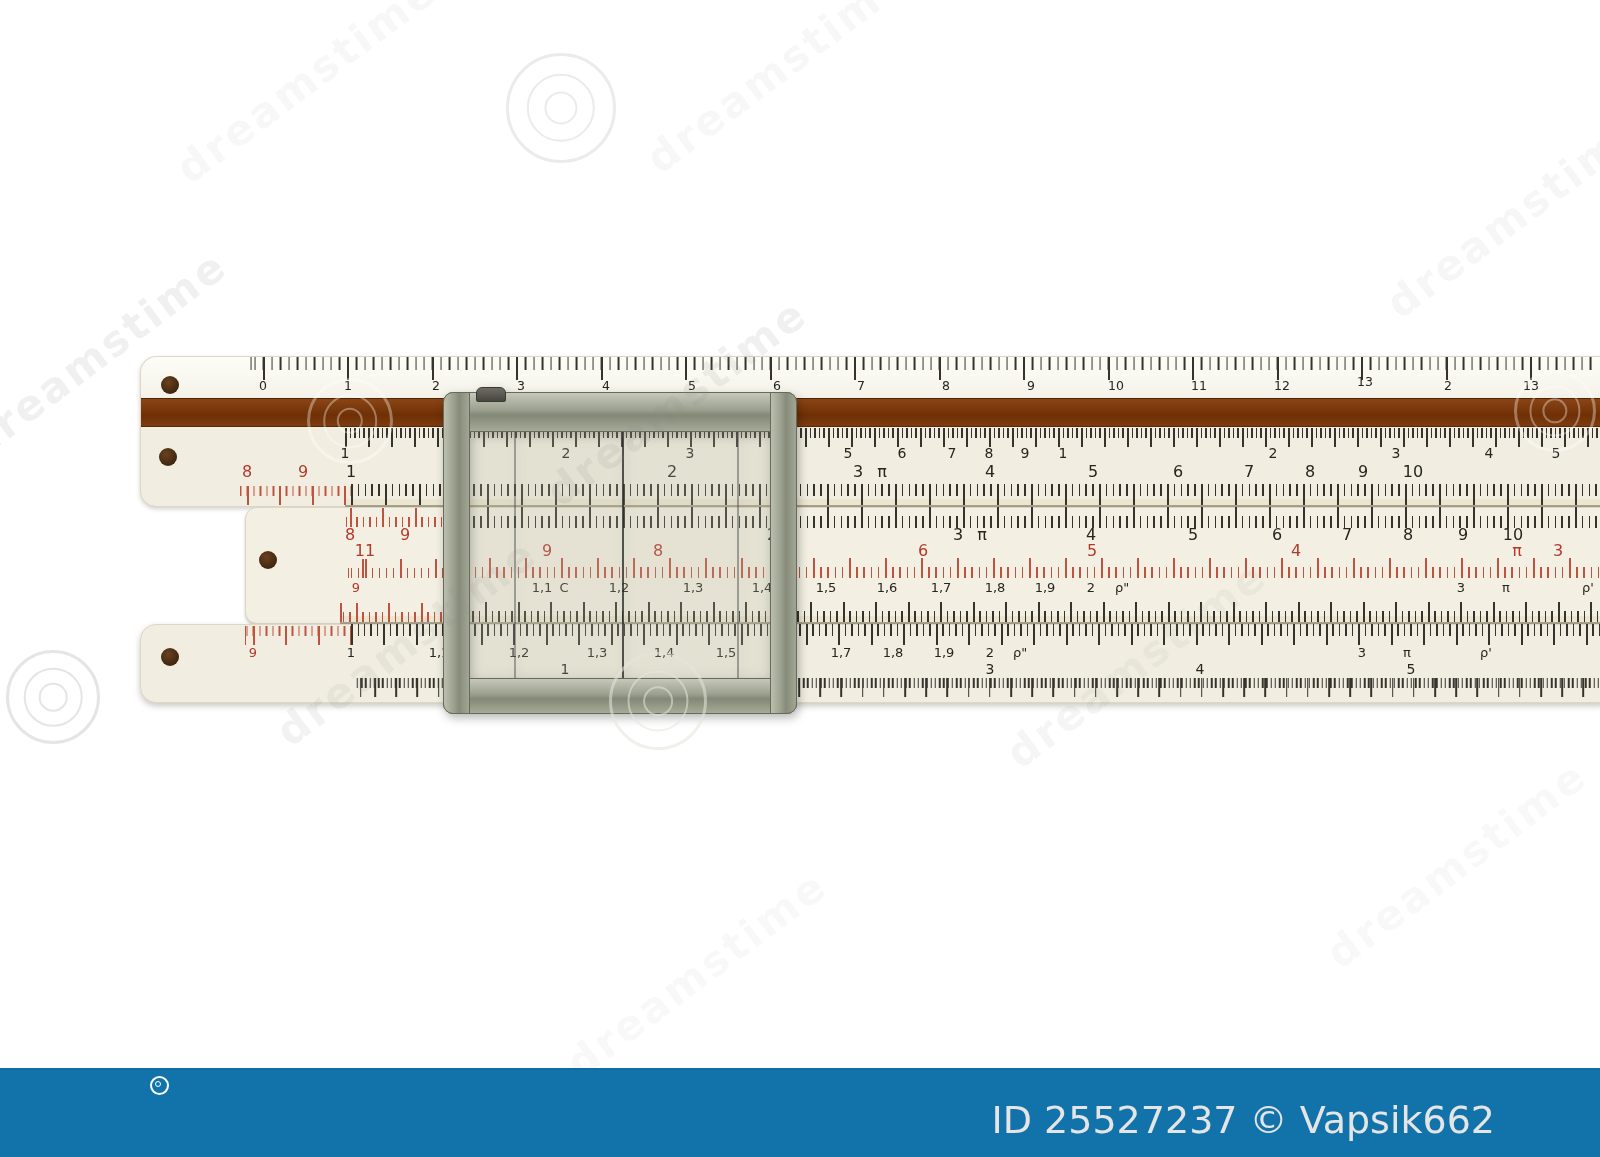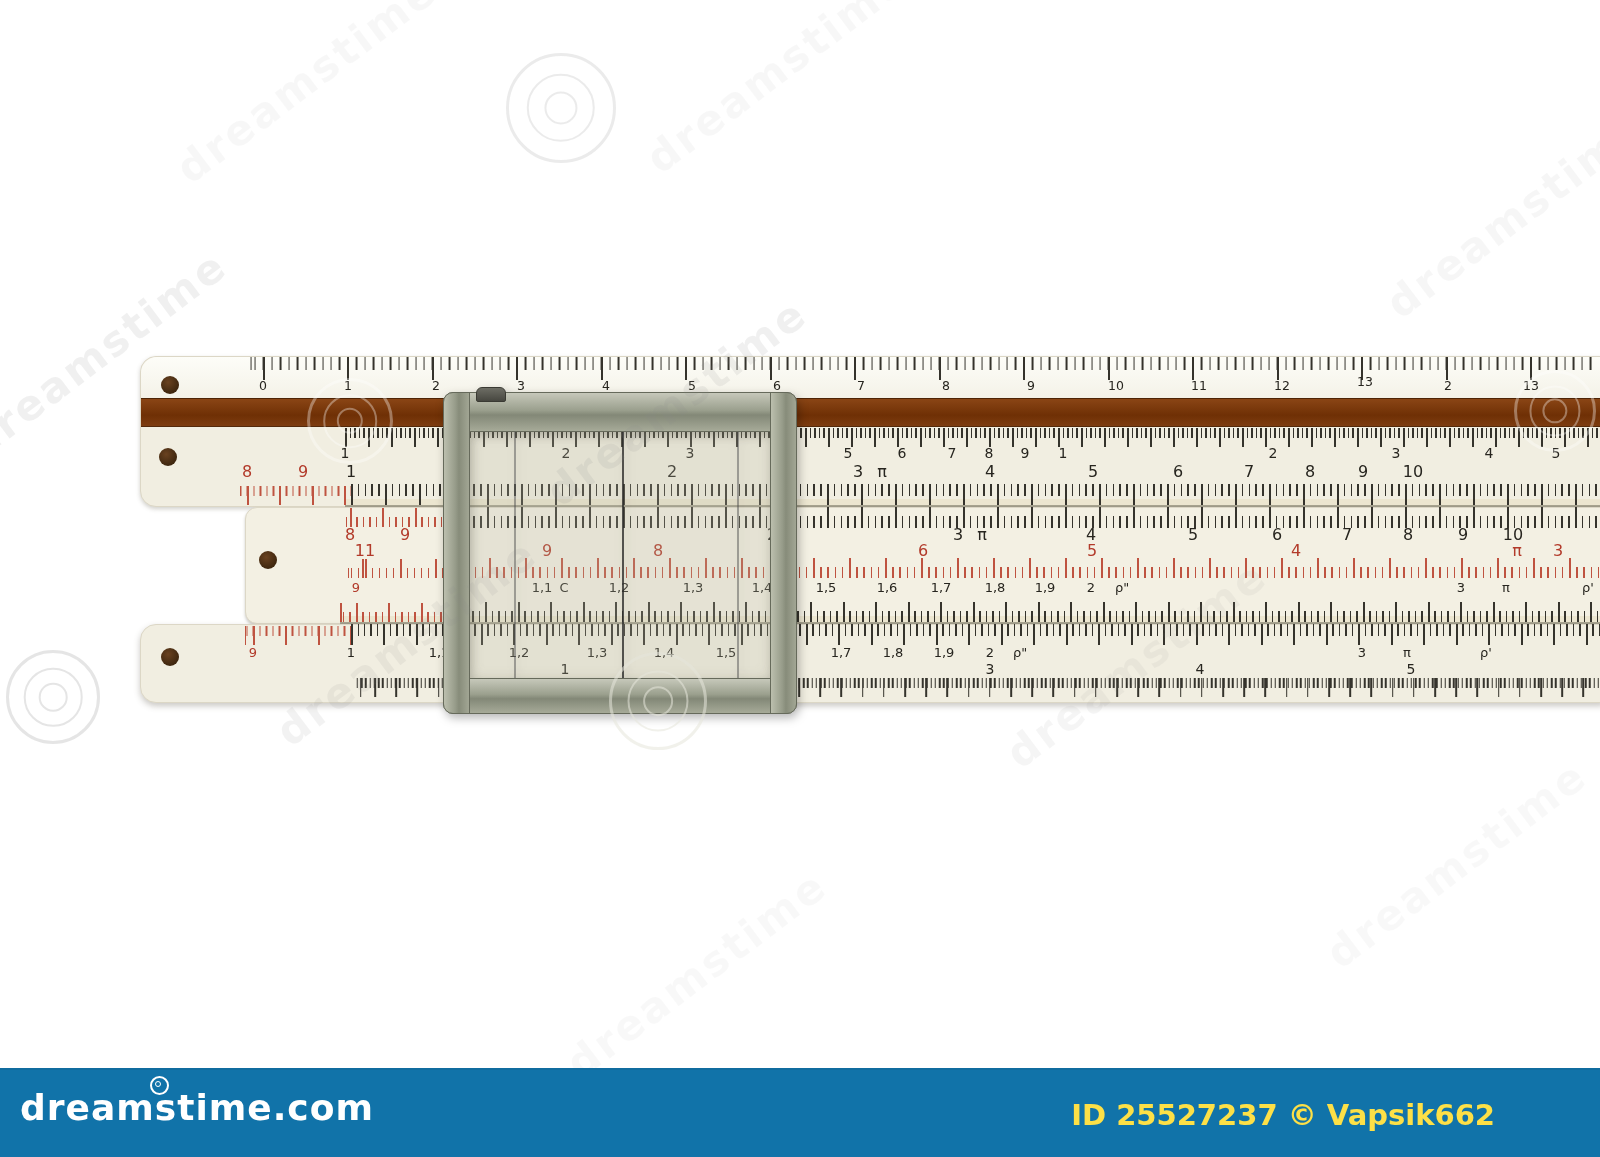--- a/index.html
+++ b/index.html
@@ -57,21 +57,21 @@
 
   
   #footer-bar{position:absolute;left:0;top:1068px;width:1600px;height:89px;background:#1173a9;
               z-index:70;border-top:2px solid rgba(0,0,0,.06);}
   #logo{position:absolute;left:20px;top:17px;font-size:36px;font-weight:bold;color:#ffffff;
         letter-spacing:1px;}
   #logo-spiral{position:absolute;left:150px;top:6px;width:15px;height:15px;border:2.5px solid #fff;
         border-radius:50%;}
   #logo-spiral::after{content:"";position:absolute;left:3px;top:3px;width:4px;height:4px;
         border:1.5px solid #fff;border-radius:50%;}
-  #credit{position:absolute;right:105px;top:28px;font-size:29px;font-weight:bold;color:#fde047;}
+  #credit{position:absolute;right:105px;top:28px;font-size:38px;font-weight:normal;color:#e5e5e5;}
 </style>
 </head>
 <body>
 
 <div id="stage">
 
   <div id="rule">
     <div id="piece-top" class="piece">
       <div id="cm-strip"></div>
       <div id="wood-stripe"></div>
@@ -244,18 +244,17 @@
         <div class="wm-ring" style="width: 54.56px; height: 54.56px; border: 2.5px solid rgba(160, 160, 160, 0.28);"></div>
         <div class="wm-ring" style="width: 24.64px; height: 24.64px; border: 2.5px solid rgba(160, 160, 160, 0.28);"></div>
       </div>
       <div class="wm-spiral" style="left: 609px; top: 652px; width: 92px; height: 92px; border: 3px solid rgba(230, 230, 218, 0.55);">
         <div class="wm-ring" style="width: 57.04px; height: 57.04px; border: 2.5px solid rgba(230, 230, 218, 0.55);"></div>
         <div class="wm-ring" style="width: 25.76px; height: 25.76px; border: 2.5px solid rgba(230, 230, 218, 0.55);"></div>
       </div>
     </div>
 
   <div id="footer-bar">
-    <div id="logo">dreamstime.com</div>
     <div id="logo-spiral"></div>
     <div id="credit">ID 25527237 © Vapsik662</div>
   </div>
 
 </div>
 
 </body></html>

